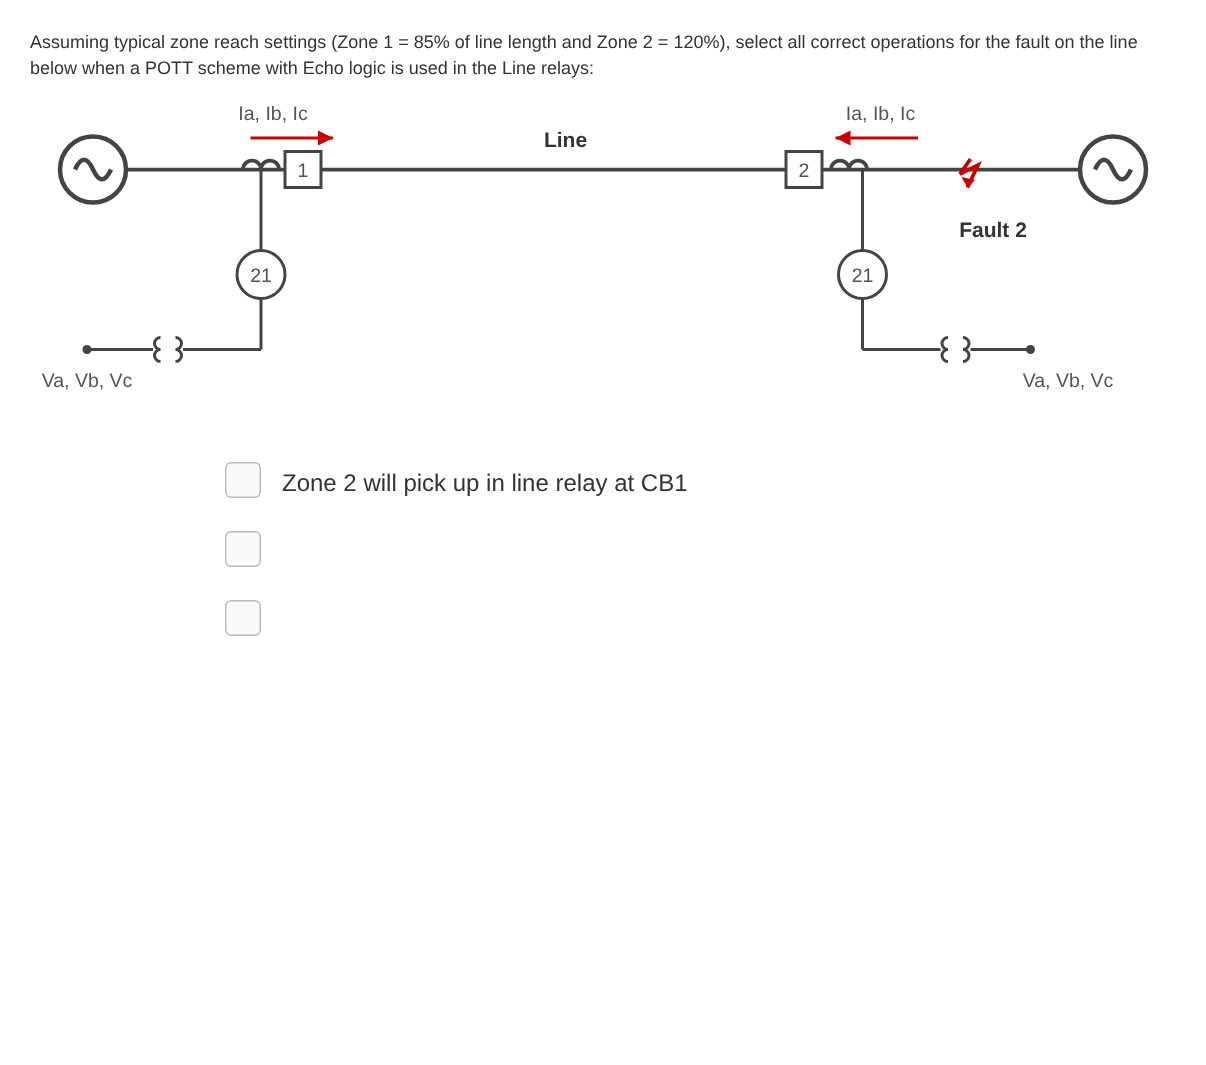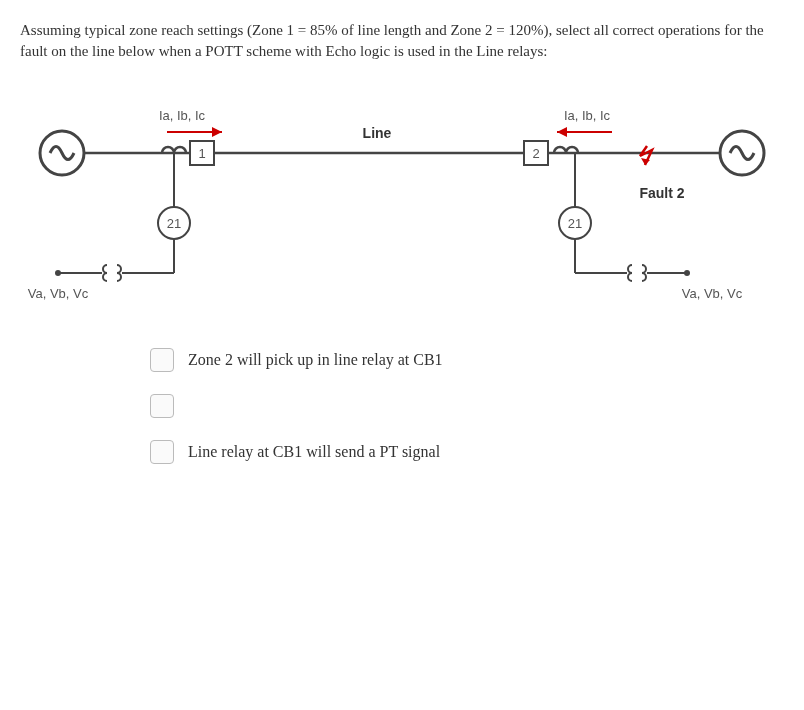--- a/index.html
+++ b/index.html
@@ -5,45 +5,43 @@
     body {
       margin: 0;
       padding: 20px;
       font-family: Arial, sans-serif;
       background: #ffffff;
       color: #333333;
       width: 804px;
       box-sizing: border-box;
     }
     .question-text {
-      font-size: 15px;
-      margin-bottom: 36px;
+      font-size: 12px;
+      margin-bottom: 4px;
       color: #333333;
       line-height: 1.4;
-      font-family: Liberation Serif, serif;
     }
     .diagram-container {
       width: 760px;
       height: 220px;
       position: relative;
       margin: 0 auto 30px auto;
     }
     .diagram-container svg {
       width: 100%;
       height: 100%;
     }
     .options-container {
       margin-left: 130px;
       margin-top: 20px;
     }
     .option-row {
       display: flex;
-      align-items: center;
+      align-items: flex-end;
       margin-bottom: 22px;
-      font-family: Liberation Serif, serif;
     }
     .checkbox {
       width: 22px;
       height: 22px;
       border: 1px solid #bbb;
       border-radius: 4px;
       background: #fafafa;
       margin-right: 14px;
       flex-shrink: 0;
       cursor: pointer;
@@ -133,15 +131,14 @@
 <div class="options-container">
   <div class="option-row">
     <div class="checkbox"></div>
     <span class="option-label">Zone 2 will pick up in line relay at CB1</span>
   </div>
   <div class="option-row">
     <div class="checkbox"></div>
   </div>
   <div class="option-row">
     <div class="checkbox"></div>
-    <span class="option-label">Line relay at CB1 will send a PT signal</span>
   </div>
 </div>
 
 </body></html>

